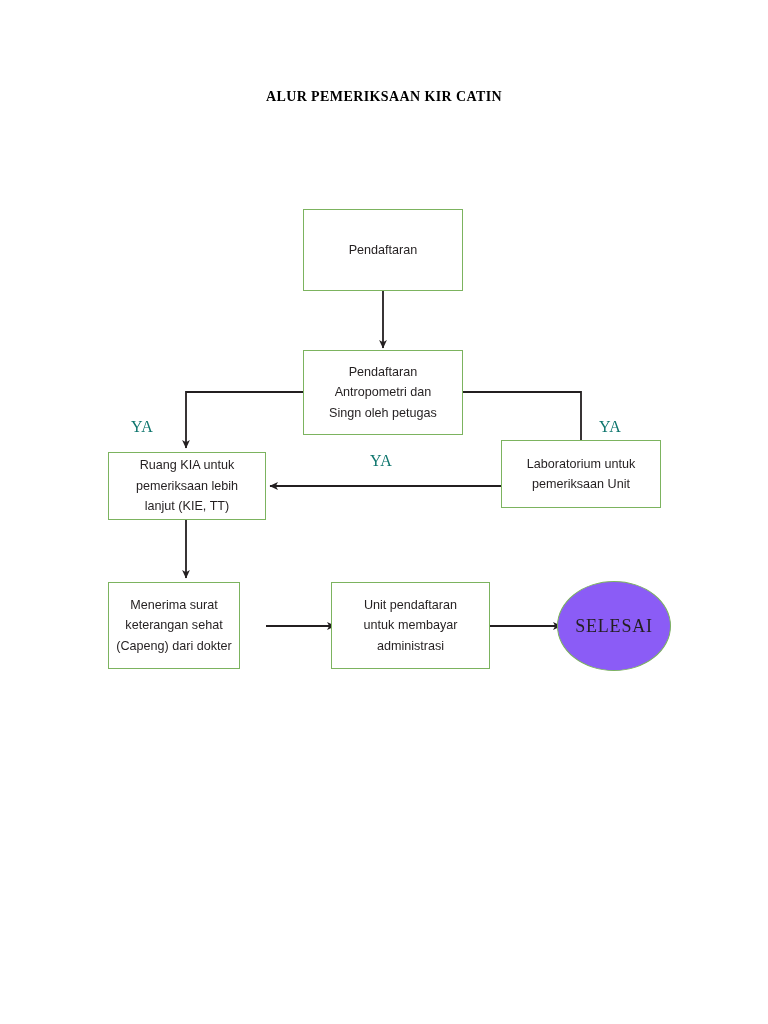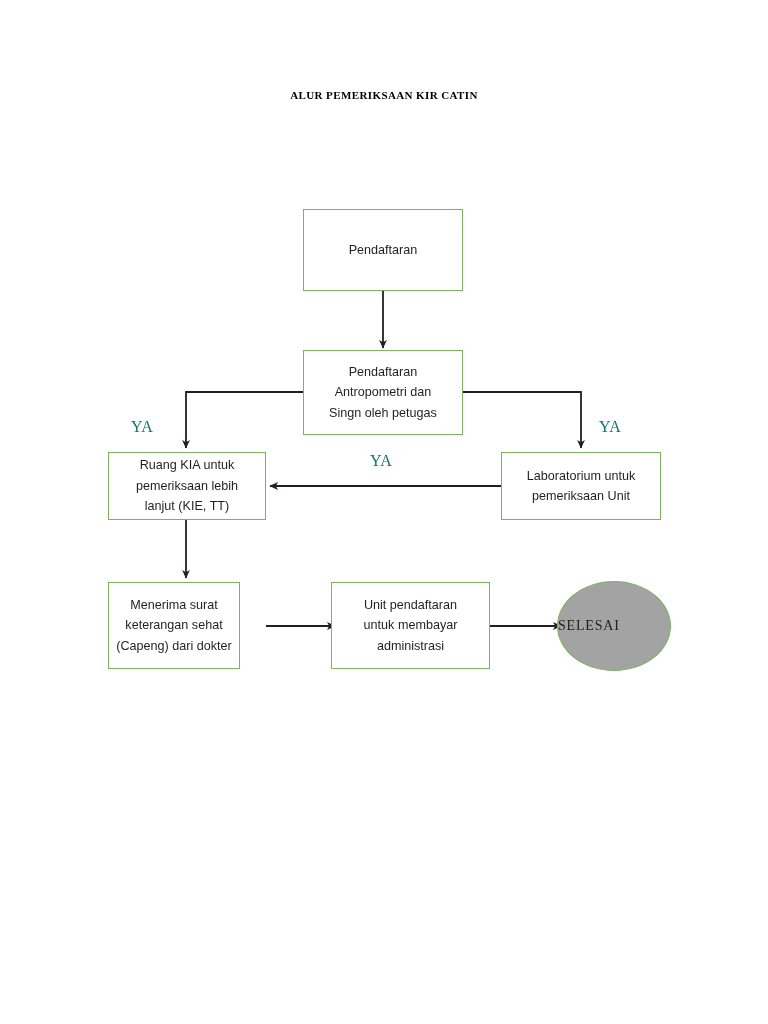--- a/index.html
+++ b/index.html
@@ -22,21 +22,21 @@
     background: #ffffff;
   }
   #diagram-title {
     position: absolute;
     left: 0;
     top: 89px;
     width: 768px;
     text-align: center;
     font-family: "Liberation Serif", serif;
     font-weight: bold;
-    font-size: 11px;
+    font-size: 14px;
     letter-spacing: 0.4px;
     color: #000000;
   }
   .node {
     position: absolute;
     box-sizing: border-box;
     border: 1.4px solid #7cb35f;
     background: #ffffff;
     display: flex;
     align-items: center;
@@ -46,27 +46,28 @@
     font-size: 12.6px;
     line-height: 1.62;
     padding: 20px 6px;
   }
   .node .node-label { display: block; width: 100%; }
   .terminator {
     position: absolute;
     box-sizing: border-box;
     border: 1.4px solid #7cb35f;
     border-radius: 50%;
-    background: #a3a3a3;
+    background: #8b5cf6;
     display: flex;
     align-items: center;
+    justify-content: center;
     text-align: center;
     color: #231f20;
     font-family: "Liberation Serif", serif;
-    font-size: 14px;
+    font-size: 18px;
     letter-spacing: 0.8px;
   }
   .branch-label {
     position: absolute;
     font-family: "Liberation Serif", serif;
     font-size: 16px;
     color: #0f766e;
     letter-spacing: 0.5px;
   }
   #connectors {
@@ -132,21 +133,21 @@
   </div>
 
   <div class="node" style="left:108px; top:452px; width:158px; height:68px;">
     <span class="node-label">
       <span>Ruang KIA untuk</span><br>
       <span>pemeriksaan lebih</span><br>
       <span>lanjut (KIE, TT)</span>
     </span>
   </div>
 
-  <div class="node" style="left:501px; top:452px; width:160px; height:68px;justify-content:center;">
+  <div class="node" style="left:501px; top:440px; width:160px; height:68px;justify-content:center;">
     <span class="node-label">
       <span>Laboratorium untuk</span><br>
       <span>pemeriksaan Unit</span>
     </span>
   </div>
 
   <div class="node" style="left:108px; top:582px; width:132px; height:87px;">
     <span class="node-label">
       <span>Menerima surat</span><br>
       <span>keterangan sehat</span><br>

